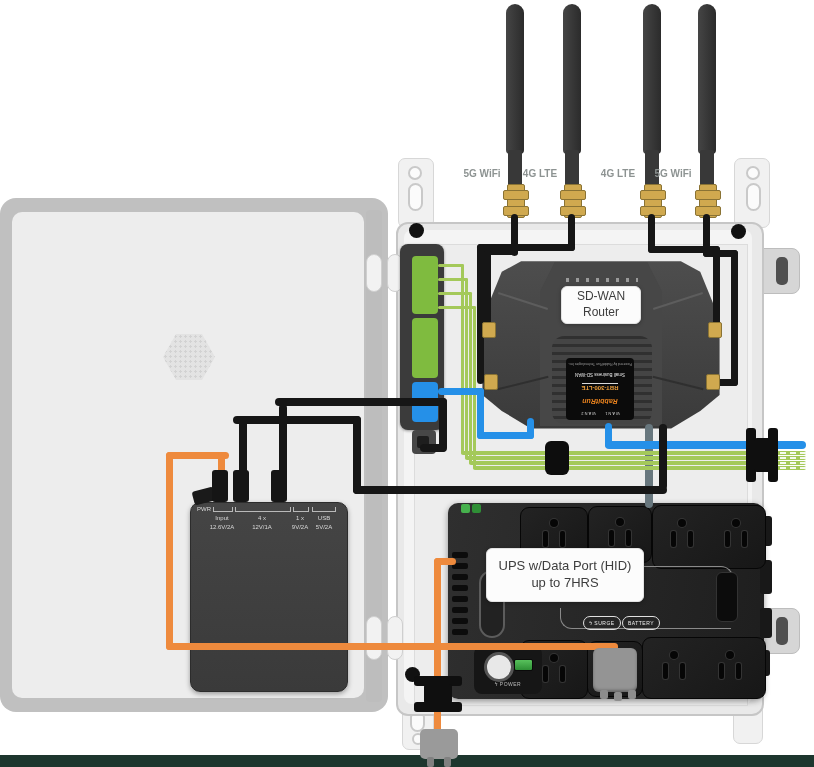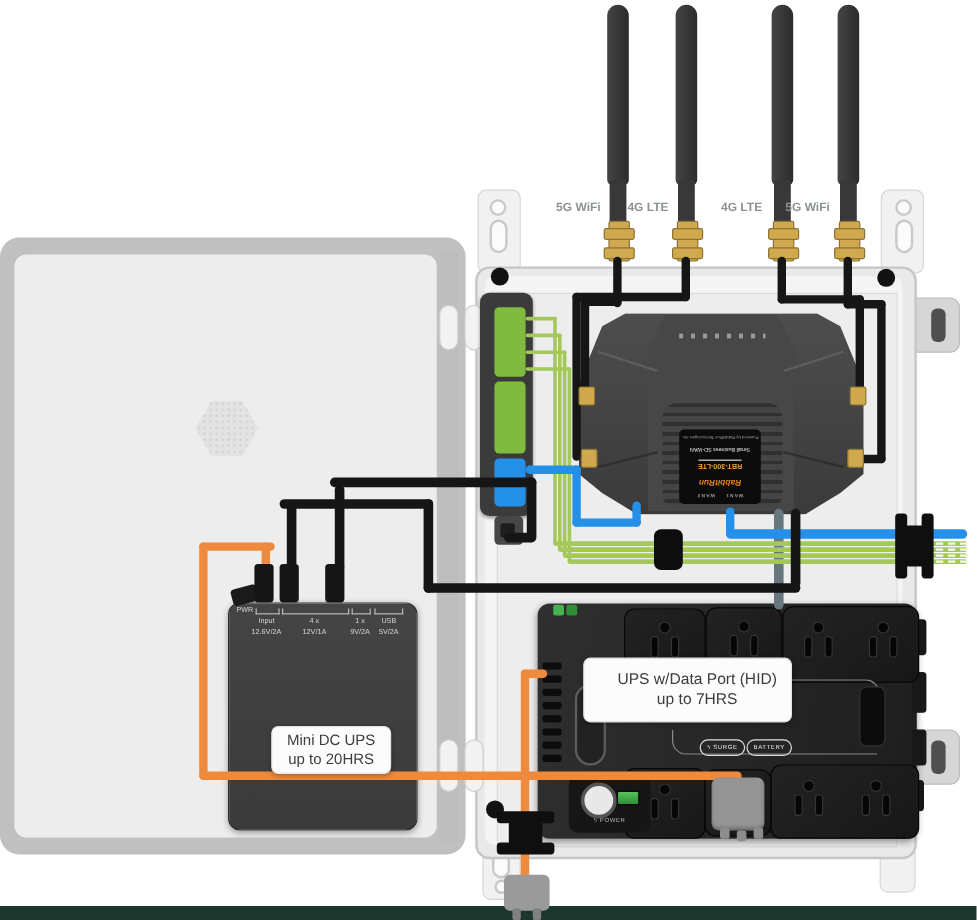--- a/index.html
+++ b/index.html
@@ -356,22 +356,22 @@
   <div class="gland" style="left:424px;top:684px;width:28px;height:20px;"></div>
   <div class="gland" style="left:414px;top:702px;width:48px;height:10px;"></div>
   <div class="abs" style="left:420px;top:729px;width:38px;height:30px;background:#9a9a9a;border-radius:5px;z-index:36;"></div>
   <div class="abs" style="left:427px;top:757px;width:7px;height:10px;background:#808080;border-radius:2px;z-index:36;"></div>
   <div class="abs" style="left:444px;top:757px;width:7px;height:10px;background:#808080;border-radius:2px;z-index:36;"></div>
 
   <div class="gland" style="left:746px;top:428px;width:10px;height:54px;"></div>
   <div class="gland" style="left:754px;top:438px;width:18px;height:34px;"></div>
   <div class="gland" style="left:768px;top:428px;width:10px;height:54px;"></div>
 
-  <div class="callout" style="left:226px;top:605px;width:98px;height:38px;font-size:12.5px;">
-    <span>Mini DC UPS</span>
-    <span>up to 20HRS</span>
-  </div>
-  <div class="callout" style="left:486px;top:548px;width:156px;height:52px;padding-left:16px;">
+  <div class="callout" style="left:561px;top:286px;width:78px;height:36px;font-size:12px;">
+    <span>SD-WAN</span>
+    <span>Router</span>
+  </div>
+  <div class="callout" style="left:486px;top:548px;width:156px;height:52px;">
     <span>UPS w/Data Port (HID)</span>
     <span>up to 7HRS</span>
   </div>
 
 </div>
 
 </body></html>

